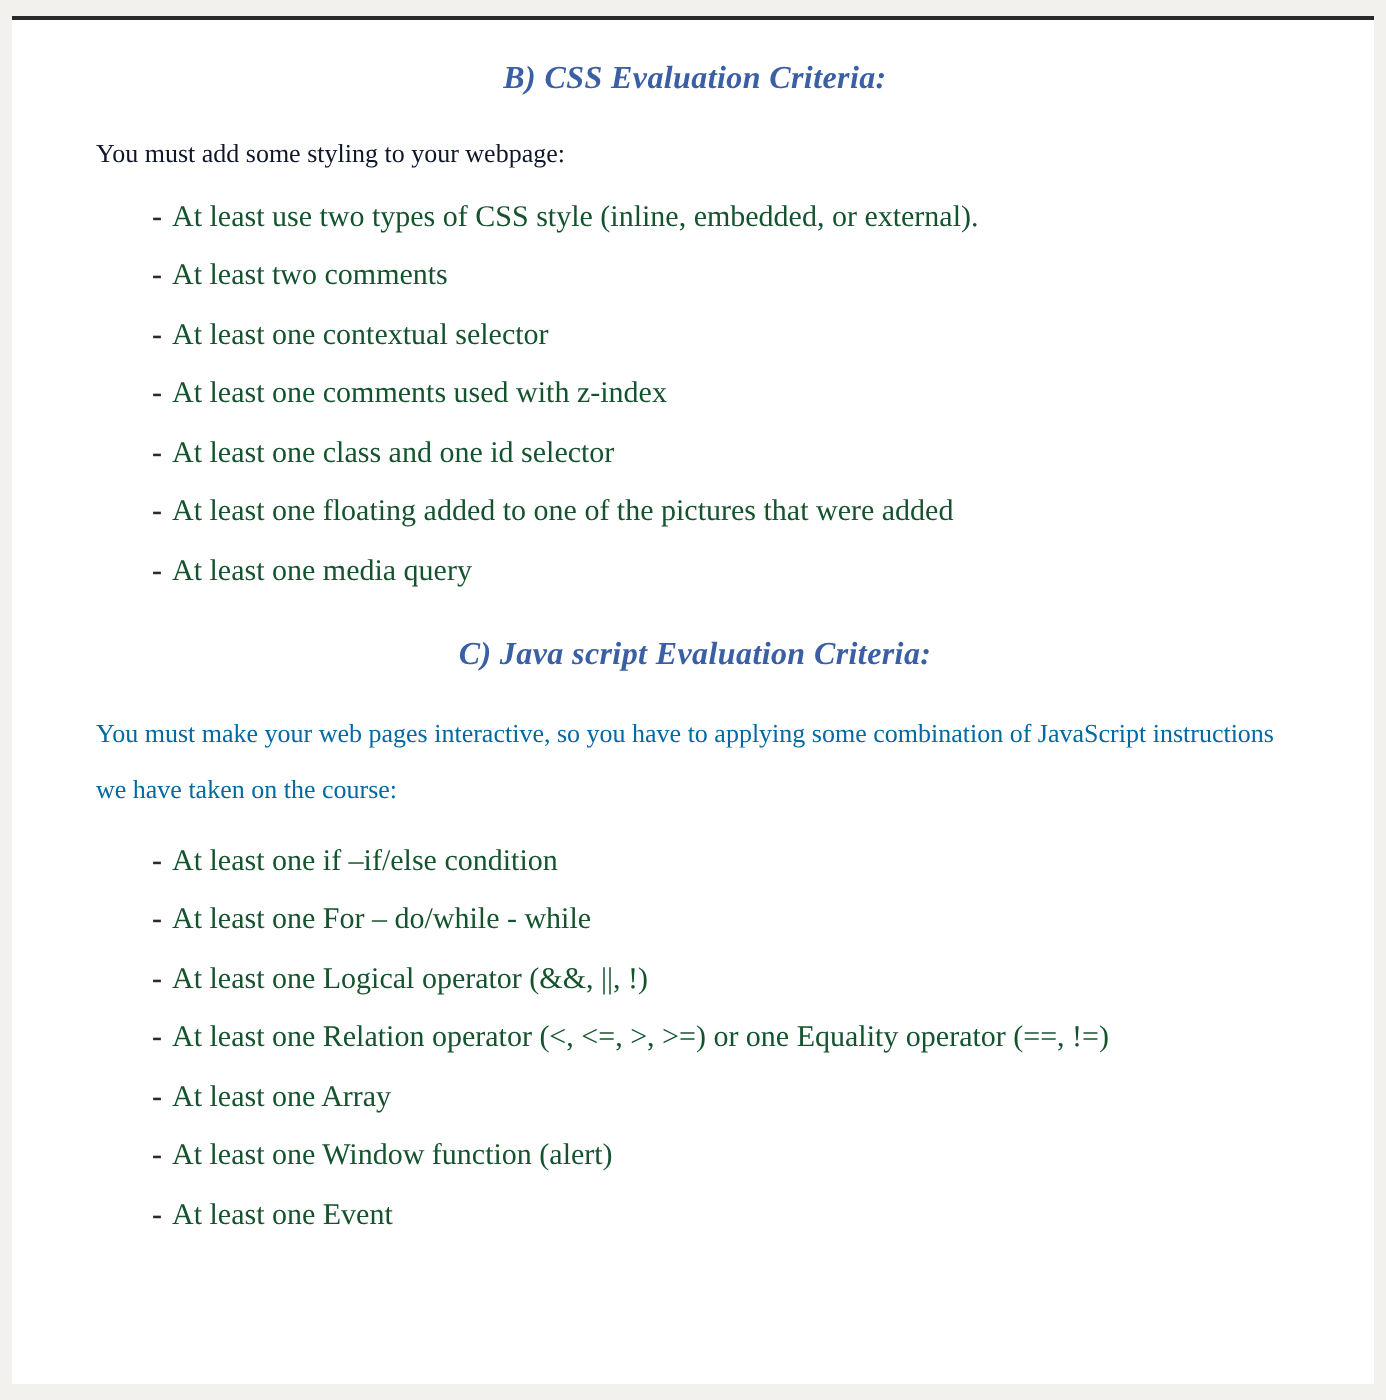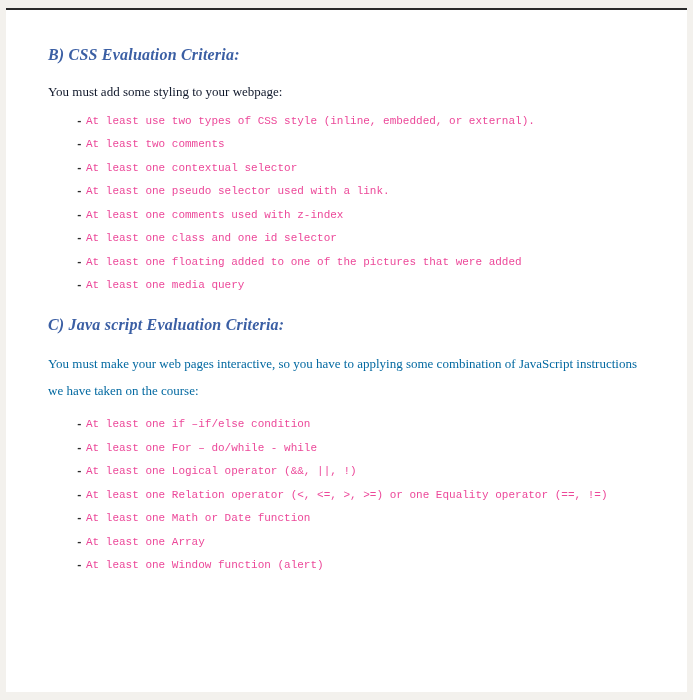--- a/index.html
+++ b/index.html
@@ -23,48 +23,48 @@
     padding: 20px 40px 20px 42px;
     overflow: hidden;
     font-family: Georgia, "Times New Roman", serif;
     color: #2c2c2c;
   }
   .section-heading {
     font-style: italic;
     font-weight: 600;
     font-size: 16px;
     color: #3b5fa4;
-    margin: 16px 0 16px 0;
+    margin: 1px 0 16px 0;
     letter-spacing: 0.2px;
+    text-align: center;
   }
   .intro {
     font-size: 13px;
     color: #0f172a;
     margin: 18px 0 10px 0;
     line-height: 1.6;
   }
   .intro2 {
     font-size: 13px;
     color: #0369a1;
     margin: 0 0 12px 0;
     line-height: 2.1;
   }
   ul.items {
     list-style: none;
     margin: 0 0 22px 0;
     padding: 0 0 0 28px;
   }
   ul.items li {
-    font-size: 11px;
-    color: #ec4899;
+    font-size: 15px;
+    color: #14532d;
     line-height: 1.5;
     margin: 7px 0;
     position: relative;
     padding-left: 10px;
-    font-family: Liberation Mono, monospace;
   }
   ul.items li::before {
     content: "-";
     position: absolute;
     left: 0;
     top: 0;
     font-weight: bold;
     color: #2a2a2a;
   }
 </style>
@@ -75,35 +75,34 @@
   <div class="sheet">
 
     <div class="section-heading">B) CSS Evaluation Criteria:</div>
 
     <p class="intro">You must add some styling to your webpage:</p>
 
     <ul class="items">
       <li>At least use two types of CSS style (inline, embedded, or external).</li>
       <li>At least two comments</li>
       <li>At least one contextual selector</li>
-      <li>At least one pseudo selector used with a link.</li>
       <li>At least one comments used with z-index</li>
       <li>At least one class and one id selector</li>
       <li>At least one floating added to one of the pictures that were added</li>
       <li>At least one media query</li>
     </ul>
 
     <div class="section-heading">C) Java script Evaluation Criteria:</div>
 
     <p class="intro2">You must make your web pages interactive, so you have to applying some combination of JavaScript instructions we have taken on the course:</p>
 
     <ul class="items">
       <li> At least one if –if/else condition</li>
       <li>At least one For – do/while - while</li>
       <li>At least one Logical operator (&amp;&amp;, ||, !)</li>
       <li>At least one Relation operator (&lt;, &lt;=, &gt;, &gt;=) or one Equality operator (==, !=)</li>
-      <li>At least one Math or Date function</li>
       <li>At least one Array</li>
       <li>At least one Window function (alert)</li>
+      <li>At least one Event</li>
     </ul>
 
   </div>
 </div>
 
 </body></html>

